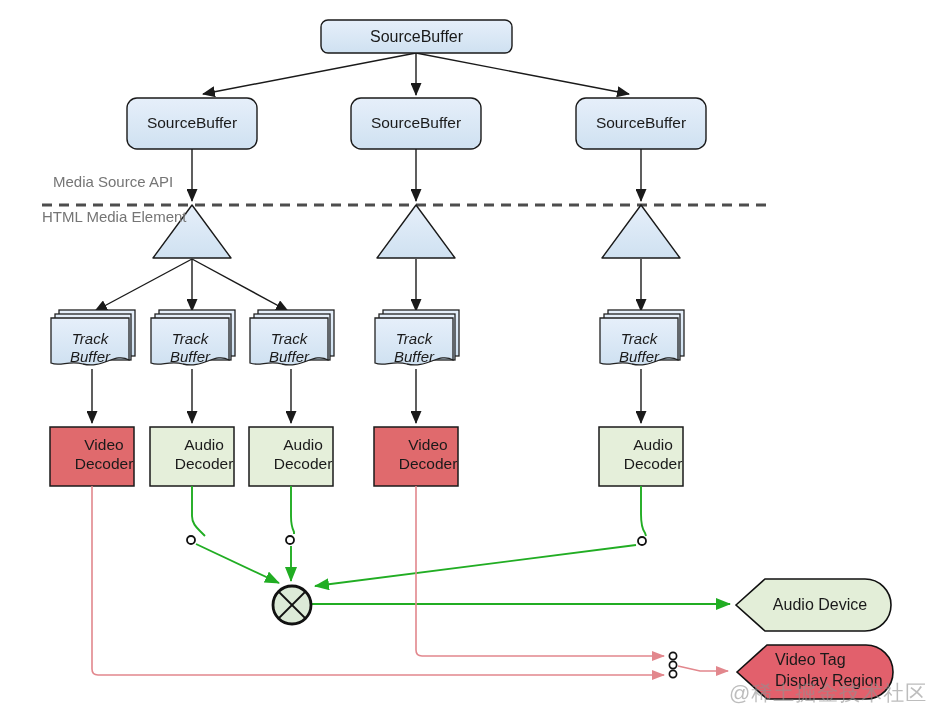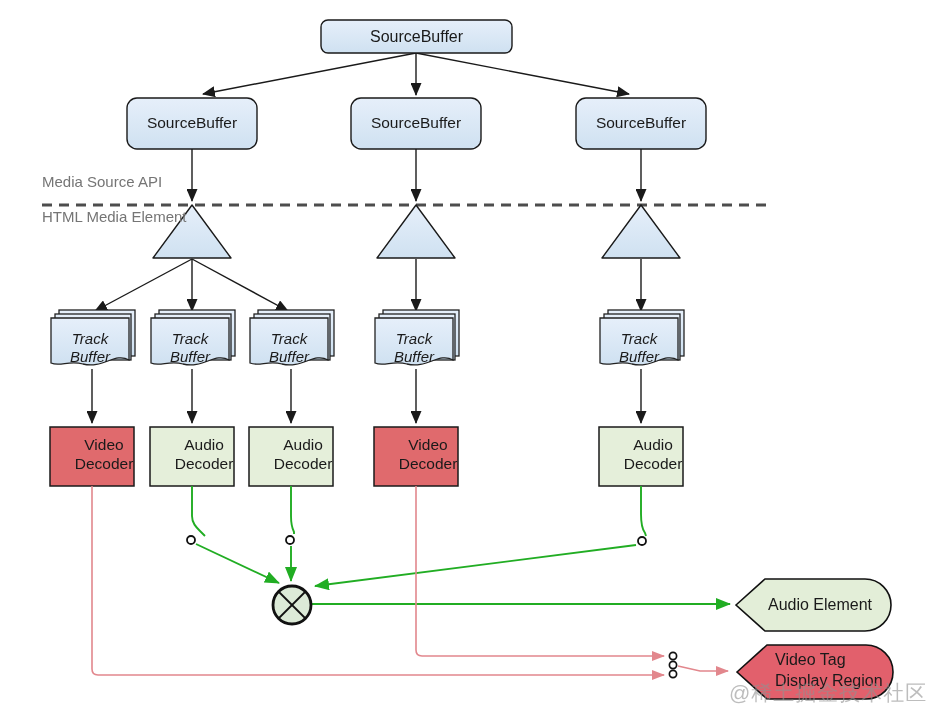--- a/index.html
+++ b/index.html
@@ -144,33 +144,33 @@
 
   <path fill="#e3eed8" stroke="#111111" stroke-width="1.6" d="M736,605 L765,579 H865 A26,26 0 0 1 865,631 H765 Z"></path>
   <path fill="#e2606c" stroke="#111111" stroke-width="1.6" d="M737,672 L767,645 H866 A27,27 0 0 1 866,699 H767 Z"></path>
 </svg>
 
 <div class="txt ms-label">SourceBuffer</div>
 <div class="txt node-label sb-label" style="left:127px">SourceBuffer</div>
 <div class="txt node-label sb-label" style="left:351px">SourceBuffer</div>
 <div class="txt node-label sb-label" style="left:576px">SourceBuffer</div>
 
-<div class="txt api-label" style="left:42px;top:173px">Media Source API</div>
+<div class="txt api-label" style="left:53px;top:173px">Media Source API</div>
 <div class="txt api-label" style="left:42px;top:208px">HTML Media Element</div>
 
 <div class="txt tb-label" style="left:51px">Track Buffer</div>
 <div class="txt tb-label" style="left:151px">Track Buffer</div>
 <div class="txt tb-label" style="left:250px">Track Buffer</div>
 <div class="txt tb-label" style="left:375px">Track Buffer</div>
 <div class="txt tb-label" style="left:600px">Track Buffer</div>
 
 <div class="txt dec-label" style="left:50px">Video Decoder</div>
 <div class="txt dec-label" style="left:150px">Audio Decoder</div>
 <div class="txt dec-label" style="left:249px">Audio Decoder</div>
 <div class="txt dec-label" style="left:374px">Video Decoder</div>
 <div class="txt dec-label" style="left:599px">Audio Decoder</div>
 
-<div class="txt ad-label">Audio Element</div>
+<div class="txt ad-label">Audio Device</div>
 <div class="txt vt-label">Video Tag Display Region</div>
 
 <div class="txt watermark">@稀土掘金技术社区</div>
 
 </div>
 
 </body></html>

